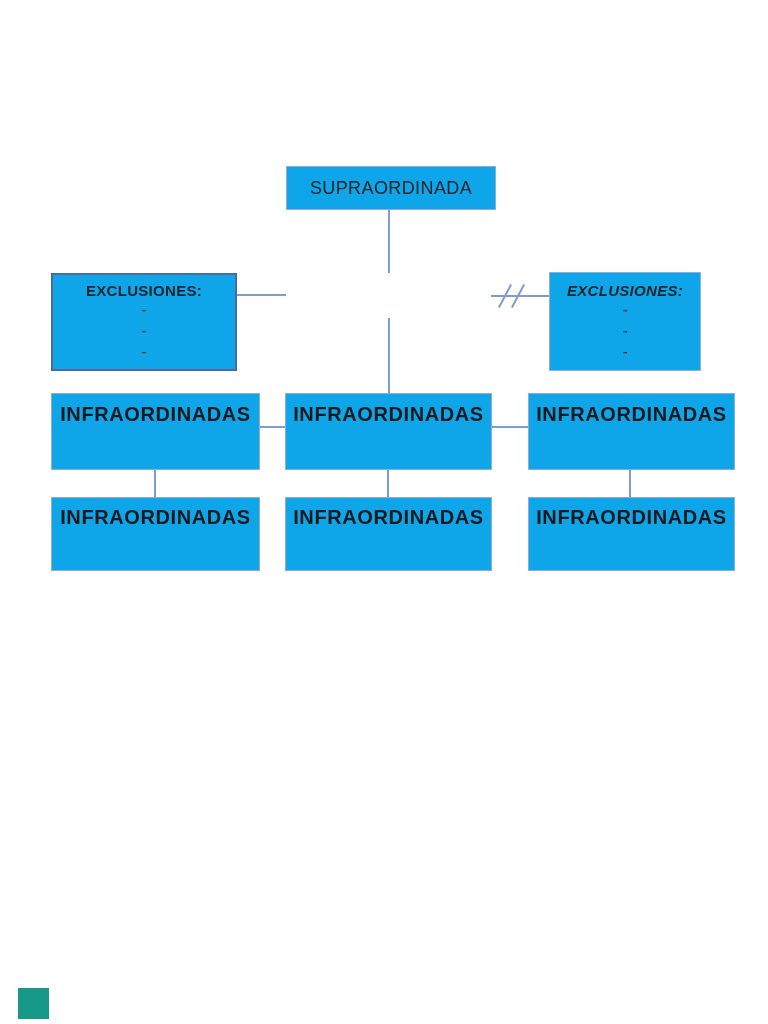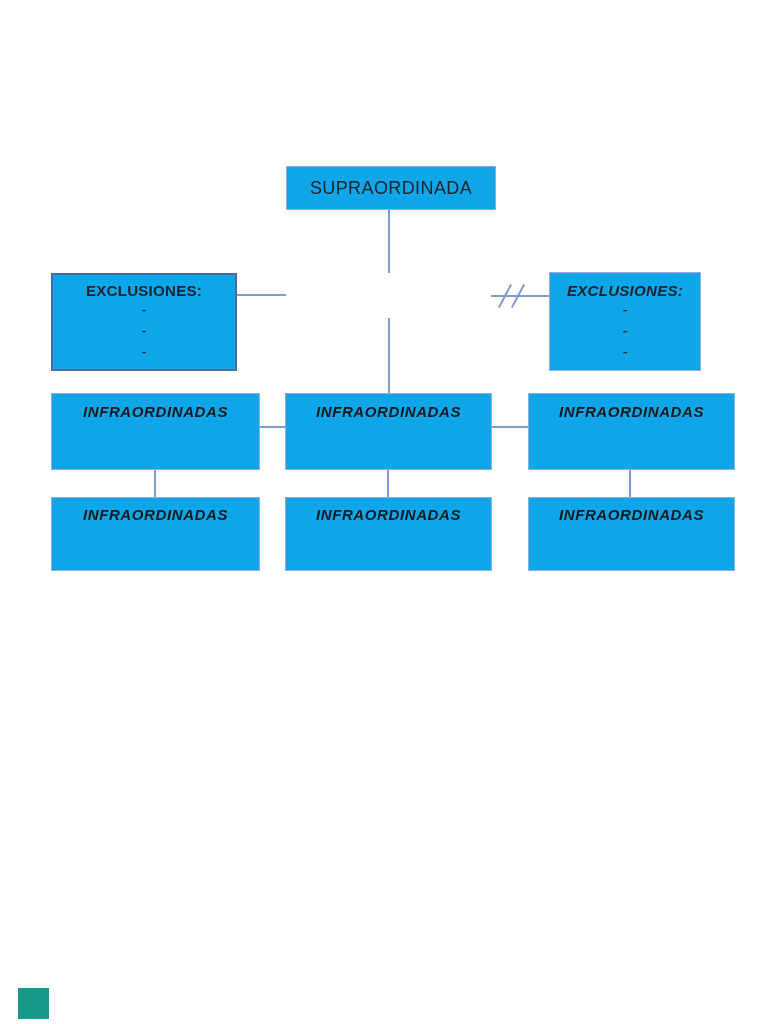--- a/index.html
+++ b/index.html
@@ -26,21 +26,21 @@
   .box-supra span{font-size:18px;font-weight:500;letter-spacing:.4px;color:#20252b;}
   .box-concepto{left:286px;top:273px;width:205px;height:45px;border:2px solid #7b94ca;}
   .box-concepto span{font-size:26px;font-weight:700;letter-spacing:.5px;color:#111;}
   .box-iso{left:51px;top:273px;width:186px;height:98px;border:2.5px solid #4a6b9f;
            flex-direction:column;justify-content:flex-start;padding-top:7px;}
   .box-exc{left:549px;top:272px;width:152px;height:99px;border:1.5px solid #97add6;
            flex-direction:column;justify-content:flex-start;padding-top:9px;font-style:italic;}
   .side-title{font-size:15px;font-weight:600;letter-spacing:.3px;color:#20252b;}
   .dash{font-size:15px;line-height:21px;color:#20252b;}
   .box-infra{height:77px;align-items:flex-start;padding-top:9px;}
-  .box-infra span, .box-infra2 span{font-size:15px;font-weight:600;letter-spacing:.6px;color:#17191c;font-style:italic;}
+  .box-infra span, .box-infra2 span{font-size:20px;font-weight:600;letter-spacing:.6px;color:#17191c;}
   .box-infra2{height:74px;align-items:flex-start;padding-top:8px;}
   .im1{left:51px;top:393px;width:209px;}
   .im2{left:285px;top:393px;width:207px;}
   .im3{left:528px;top:393px;width:207px;}
   .ib1{left:51px;top:497px;width:209px;}
   .ib2{left:285px;top:497px;width:207px;}
   .ib3{left:528px;top:497px;width:207px;}
   .line{position:absolute;background:#7f9cd0;}
   .v1{left:388px;top:210px;width:2px;height:63px;}
   .v2{left:388px;top:318px;width:2px;height:75px;}

